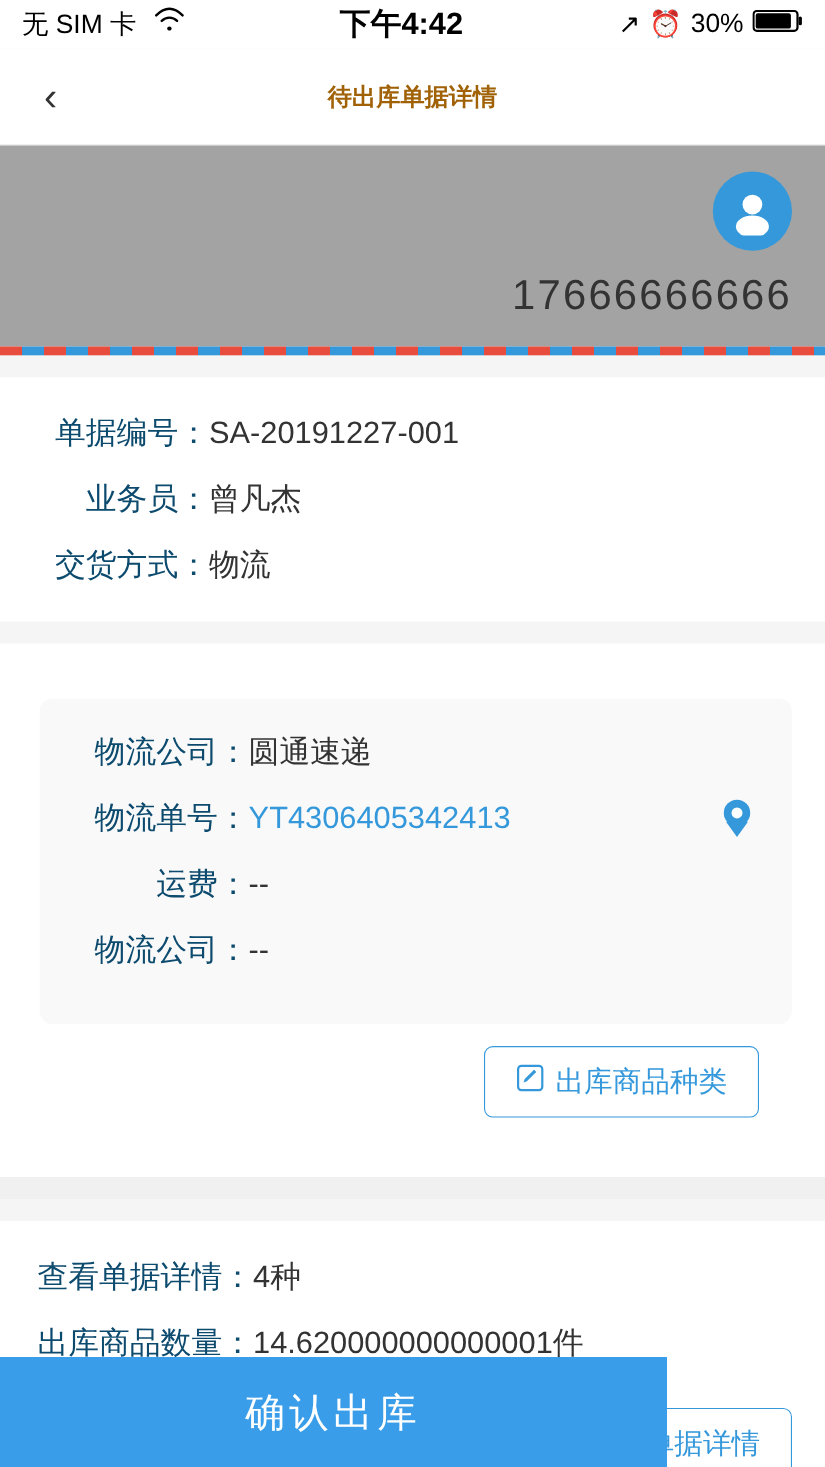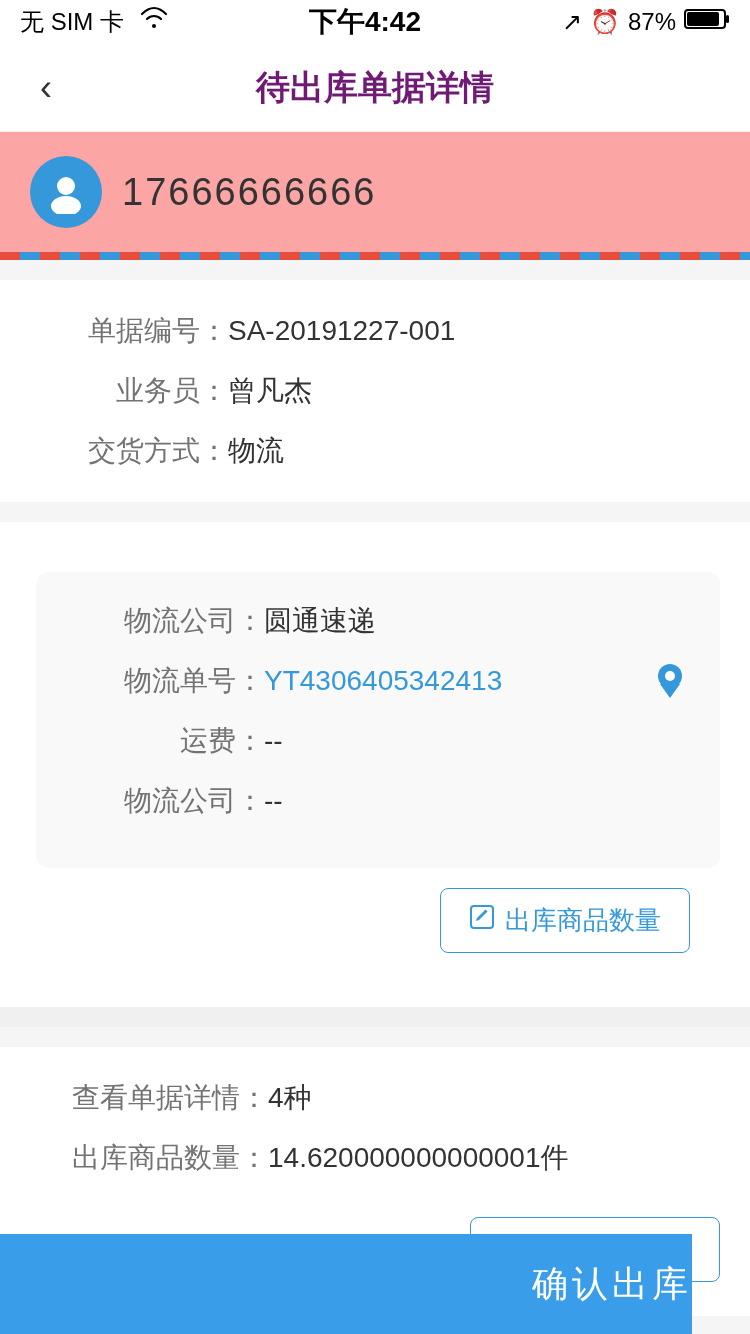--- a/index.html
+++ b/index.html
@@ -41,46 +41,47 @@
     .nav-back {
       font-size: 36px;
       color: #333;
       cursor: pointer;
       padding: 10px;
     }
     .nav-title {
       position: absolute;
       left: 50%;
       transform: translateX(-50%);
-      font-size: 34px;
+      font-size: 22px;
       font-weight: 600;
-      color: #701a75;
+      color: #a16207;
       text-align: right;
     }
 
     
     .dashed-divider {
       height: 8px;
       background: repeating-linear-gradient(
         90deg,
         #e74c3c 0px, #e74c3c 20px,
         #3498db 20px, #3498db 40px,
         #e74c3c 40px, #e74c3c 60px,
         #3498db 60px, #3498db 80px
       );
       margin: 0;
     }
 
     
     .user-header {
-      background: #fca5a5;
+      background: #a3a3a3;
       padding: 24px 30px;
       display: flex;
-      align-items: center;
+      align-items: flex-end;
       gap: 20px;
+      flex-direction: column;
     }
     .user-avatar {
       width: 72px;
       height: 72px;
       border-radius: 50%;
       background: #3498db;
       display: flex;
       align-items: center;
       justify-content: center;
       flex-shrink: 0;
@@ -104,25 +105,24 @@
     .info-row {
       display: flex;
       align-items: flex-start;
       margin-bottom: 18px;
       font-size: 28px;
       line-height: 1.5;
     }
     .info-row:last-child { margin-bottom: 0; }
 
     .info-label {
-      color: #737373;
+      color: #0c4a6e;
       flex-shrink: 0;
       min-width: 160px;
       text-align: right;
-      margin-left: 38px;
     }
     .info-value {
       color: #333;
       flex: 1;
     }
     .info-value.blue { color: #3498db; }
 
     
     .logistics-card {
       background: #f9f9f9;
@@ -170,26 +170,26 @@
     .goods-section {
       background: #fff;
       padding: 30px 30px 10px;
     }
 
     
     .confirm-bar {
       position: fixed;
       bottom: 0;
       left: 0;
-      width: 692px;
+      width: 606px;
       height: 100px;
       background: #3a9de9;
       display: flex;
       align-items: center;
-      justify-content: flex-end;
+      justify-content: center;
       cursor: pointer;
     }
     .confirm-bar span {
       color: #fff;
       font-size: 36px;
       font-weight: 500;
       letter-spacing: 4px;
     }
   </style>
 </head>
@@ -203,21 +203,21 @@
         <path d="M14 18a2 2 0 1 1 0 4 2 2 0 0 1 0-4z" fill="#000"></path>
         <path d="M7 13c1.9-1.9 4.5-3 7-3s5.1 1.1 7 3" stroke="#000" stroke-width="2.2" fill="none" stroke-linecap="round"></path>
         <path d="M2 8C5.7 4.3 9.7 2 14 2s8.3 2.3 12 6" stroke="#000" stroke-width="2.2" fill="none" stroke-linecap="round"></path>
       </svg>
     </span>
   </div>
   <div class="status-time">下午4:42</div>
   <div class="status-right">
     <span>↗</span>
     <span>⏰</span>
-    <span>87%</span>
+    <span>30%</span>
     <span>
       <svg width="46" height="24" viewBox="0 0 46 24">
         <rect x="1" y="3" width="40" height="18" rx="3" stroke="#000" stroke-width="2" fill="none"></rect>
         <rect x="3" y="5" width="32" height="14" rx="2" fill="#000"></rect>
         <rect x="42" y="8" width="3" height="8" rx="1.5" fill="#000"></rect>
       </svg>
     </span>
   </div>
 </div>
 
@@ -284,21 +284,21 @@
 
   <div class="btn-row">
     <button class="btn-outline">
       <span class="btn-icon">
         <svg width="26" height="26" viewBox="0 0 26 26" fill="none">
           <rect x="2" y="2" width="22" height="22" rx="3" stroke="#3498db" stroke-width="2"></rect>
           <path d="M7 17l3-1 8-8-2-2-8 8-1 3z" fill="#3498db"></path>
           <path d="M16 6l2 2" stroke="#3498db" stroke-width="1.5"></path>
         </svg>
       </span>
-      <span>出库商品数量</span>
+      <span>出库商品种类</span>
     </button>
   </div>
 </div>
 
 <div class="section-divider"></div>
 
 <div class="goods-section section-gap">
   <div class="info-row">
     <span class="info-label" style="min-width:200px;">查看单据详情：</span>
     <span class="info-value">4种</span>

